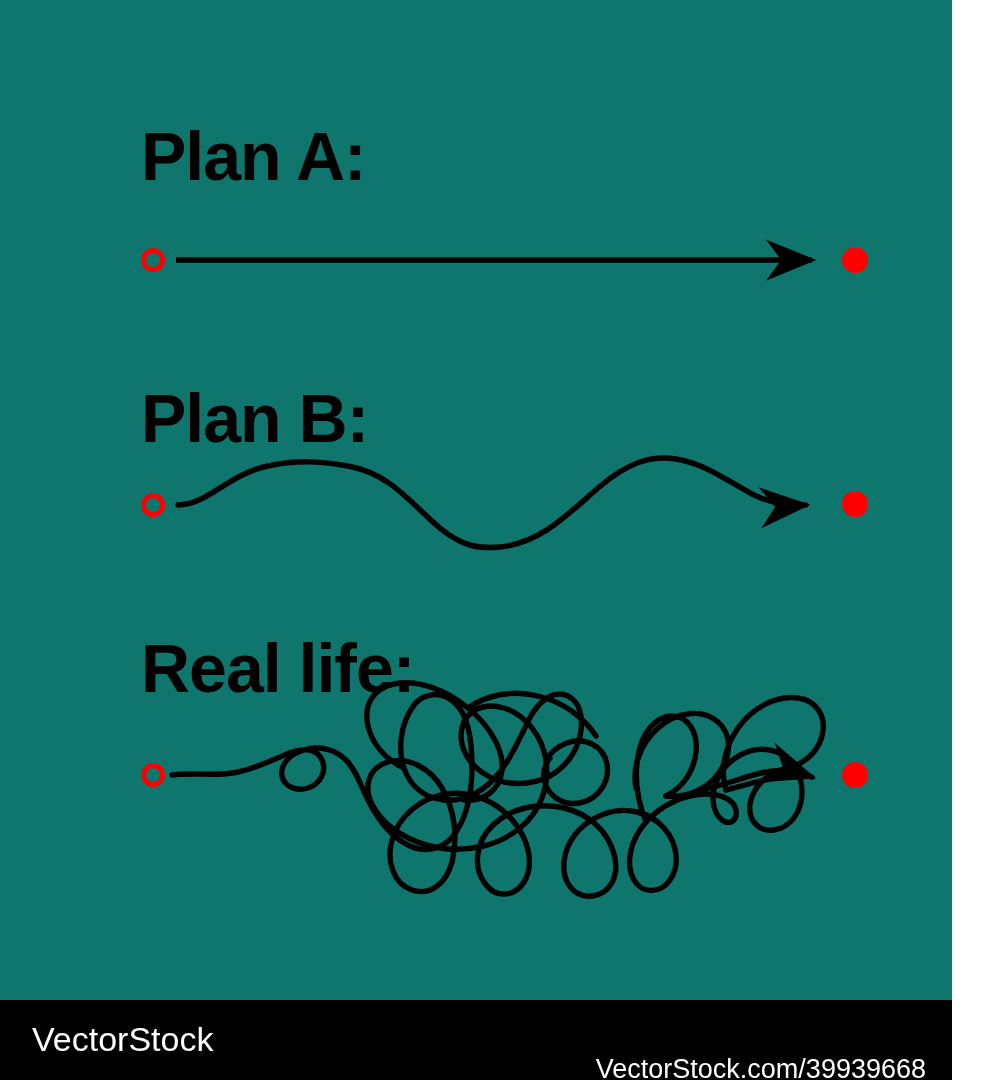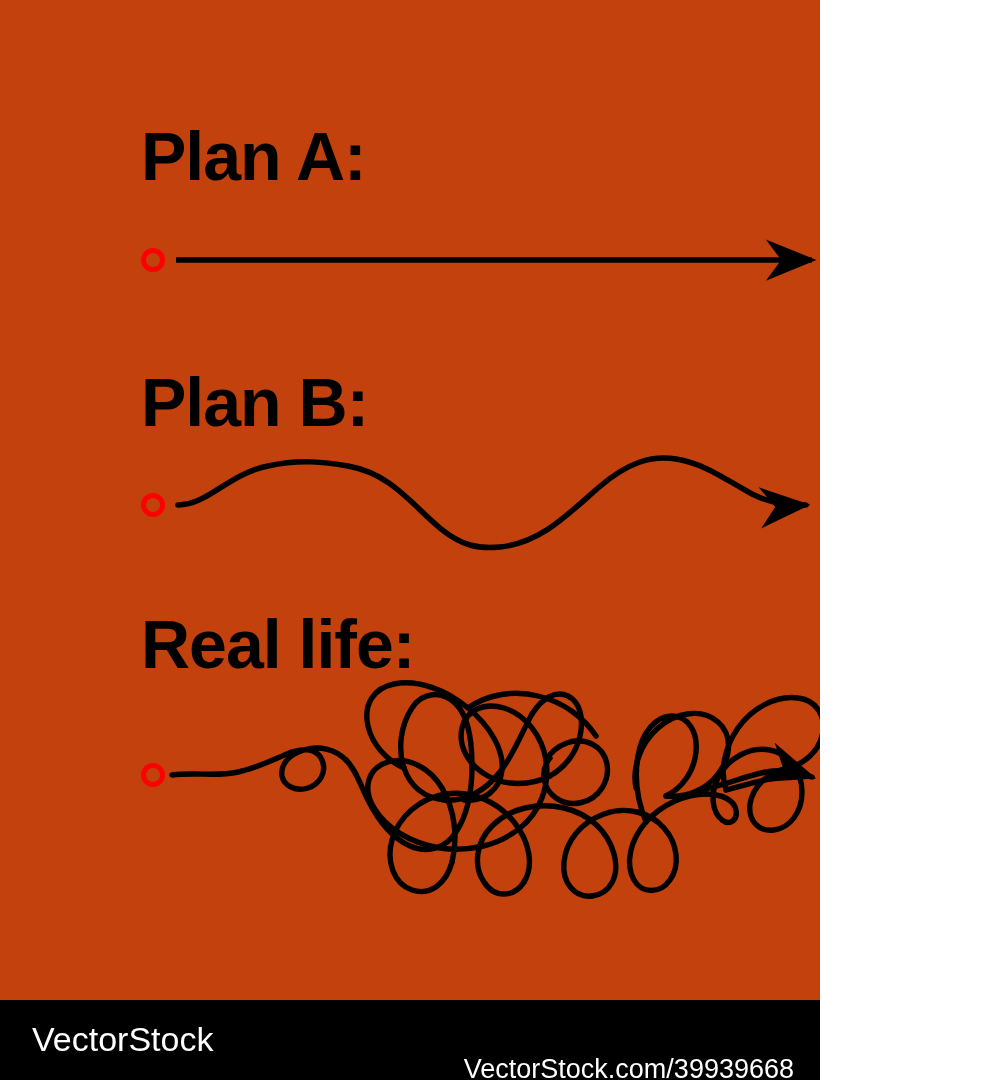--- a/index.html
+++ b/index.html
@@ -7,23 +7,23 @@
     margin: 0;
     padding: 0;
     background: #ffffff;
   }
   body {
     font-family: "Liberation Sans", sans-serif;
     -webkit-font-smoothing: antialiased;
   }
   #stage {
     position: relative;
-    width: 820px;
+    width: 952px;
     height: 1080px;
-    background: #c2410c;
+    background: #0f766e;
     overflow: hidden;
   }
   .canvas-svg {
     position: absolute;
     left: 0;
     top: 0;
     width: 1000px;
     height: 1000px;
     display: block;
   }
@@ -31,22 +31,22 @@
     position: absolute;
     font-family: "Liberation Sans", sans-serif;
     font-weight: bold;
     font-size: 68px;
     line-height: 1;
     letter-spacing: -1px;
     color: #000000;
     white-space: nowrap;
   }
   #label-plan-a { left: 141px; top: 122px; }
-  #label-plan-b { left: 141px; top: 368px; }
-  #label-real-life { left: 141px; top: 610px; }
+  #label-plan-b { left: 141px; top: 384px; }
+  #label-real-life { left: 141px; top: 634px; }
 
   #watermark-bar {
     position: absolute;
     left: 0;
     top: 1000px;
     width: 1000px;
     height: 80px;
     background: #000000;
   }
   #watermark-brand {

